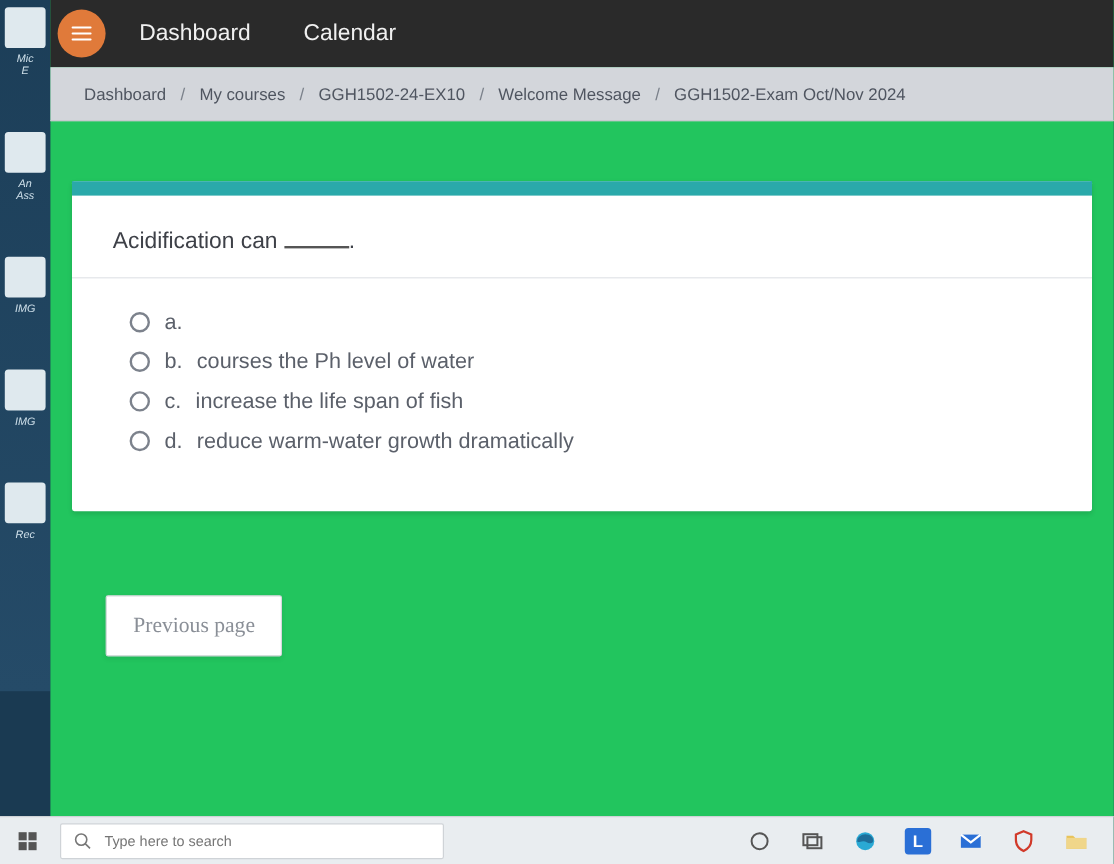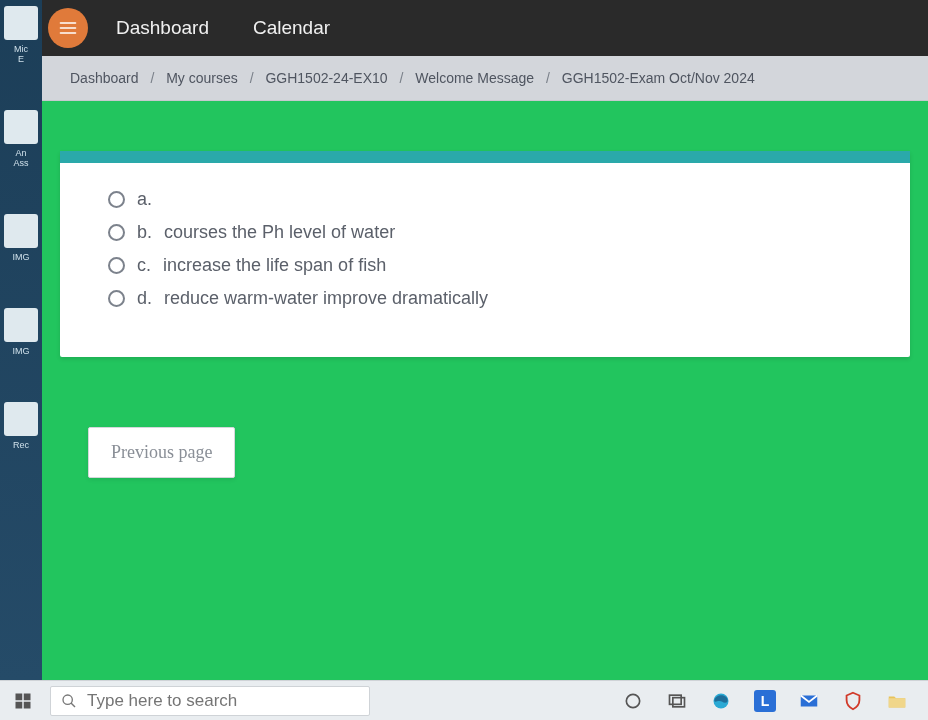--- a/index.html
+++ b/index.html
@@ -1,22 +1,23 @@
 <!DOCTYPE html>
 <html><head>
 <meta charset="utf-8">
 <style>
   * { box-sizing: border-box; margin: 0; padding: 0; font-family: "Segoe UI", Arial, sans-serif; }
   html, body { width: 928px; height: 720px; overflow: hidden; }
   body { background: #1a3a52; }
 
   
   .desktop-strip {
-    position: absolute; left: 0; top: 0; width: 42px; height: 680px;
+    position: absolute; left: 0; top: 0; width: 42px; height: 576px;
     background: linear-gradient(180deg,#1c3e58,#254b68);
+    font-style: italic;
   }
   .desk-icon {
     width: 34px; height: 34px; margin: 6px 4px 4px 4px;
     background: #dfe9ee; border-radius: 3px; display: flex; align-items: center;
     justify-content: center; font-size: 9px; color:#333; overflow:hidden;
   }
   .desk-label { font-size:9px; color:#cfe0ea; text-align:center; width:42px; overflow:hidden; }
 
   
   .browser {
@@ -78,21 +79,21 @@
     background:#e9edf0; display:flex; align-items:center; padding:0 6px;
     border-top:1px solid #cfd3d7;
   }
   .start-btn { width:34px; height:30px; display:flex; align-items:center; justify-content:center; cursor:pointer;}
   .start-btn svg{width:18px;height:18px;}
   .search-box {
     margin-left:10px; flex:0 0 320px; height:30px; background:#fff;
     border:1px solid #cfd3d7; border-radius:2px; display:flex; align-items:center;
     padding:0 10px; gap:10px;
   }
-  .search-box input{ border:none; outline:none; font-size:17px; color:#1d4ed8; flex:1; background:transparent;}
+  .search-box input{ border:none; outline:none; font-size:12px; color:#1d4ed8; flex:1; background:transparent;}
   .task-spacer{flex:1;}
   .tray { display:flex; align-items:center; gap:22px; padding-right:14px;}
   .tray-icon { width:22px; height:22px; display:flex; align-items:center; justify-content:center; font-size:18px; cursor:pointer;}
 </style>
 </head>
 <body>
 
 <div class="desktop-strip">
   <div class="desk-icon"></div>
   <div class="desk-label">Mic</div>
@@ -131,39 +132,42 @@
     <span class="crumb">GGH1502-24-EX10</span>
     <span class="sep">/</span>
     <span class="crumb">Welcome Message</span>
     <span class="sep">/</span>
     <span class="crumb">GGH1502-Exam Oct/Nov 2024</span>
   </div>
 
   <div class="content">
     <div class="quiz-card">
       <div class="accent"></div>
+      <div class="question-row">
+        <span>Acidification can </span><span class="blank"></span><span>.</span>
+      </div>
       <div class="options">
         <label class="option">
           <span class="radio"></span>
           <span>a.</span>
         </label>
         <label class="option">
           <span class="radio"></span>
           <span>b.</span>
           <span>courses the Ph level of water</span>
         </label>
         <label class="option">
           <span class="radio"></span>
           <span>c.</span>
           <span>increase the life span of fish</span>
         </label>
         <label class="option">
           <span class="radio"></span>
           <span>d.</span>
-          <span>reduce warm-water improve dramatically</span>
+          <span>reduce warm-water growth dramatically</span>
         </label>
       </div>
     </div>
 
     <button class="prev-btn">Previous page</button>
   </div>
 </div>
 
 <div class="taskbar">
   <div class="start-btn">

